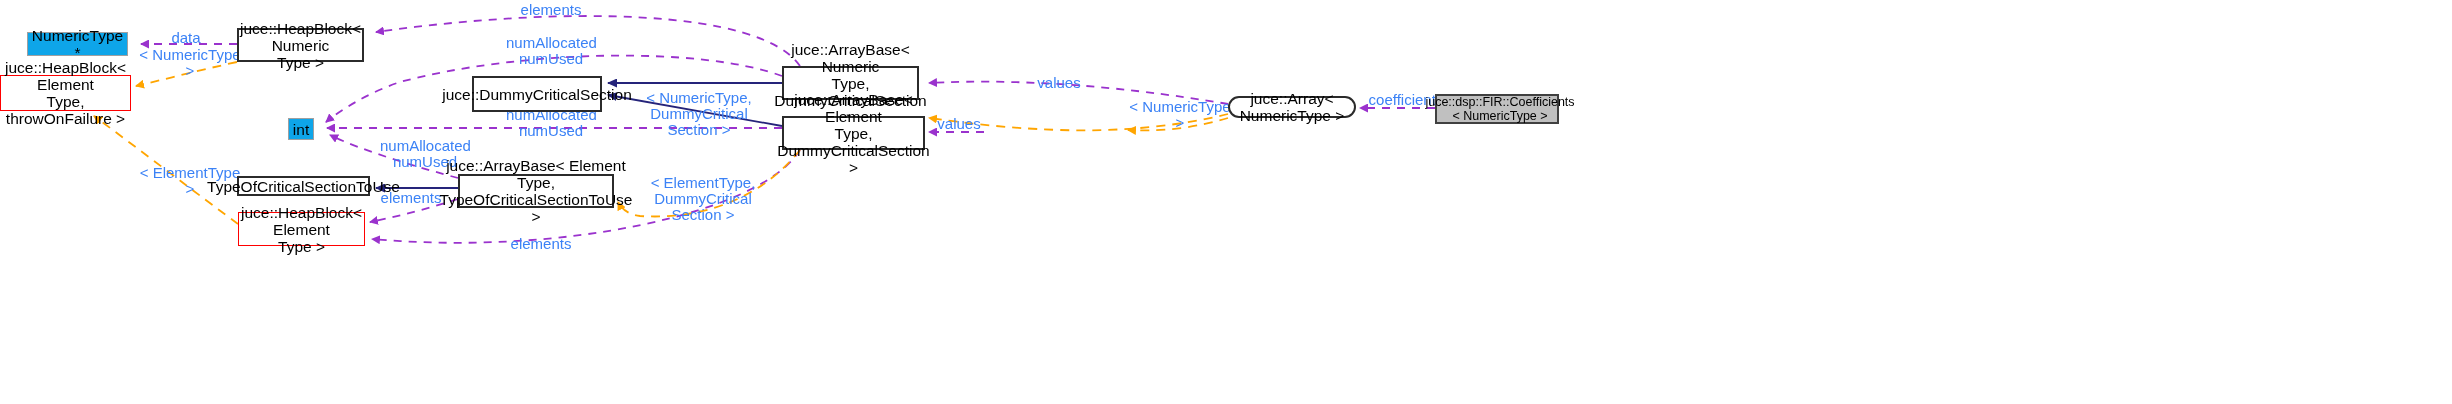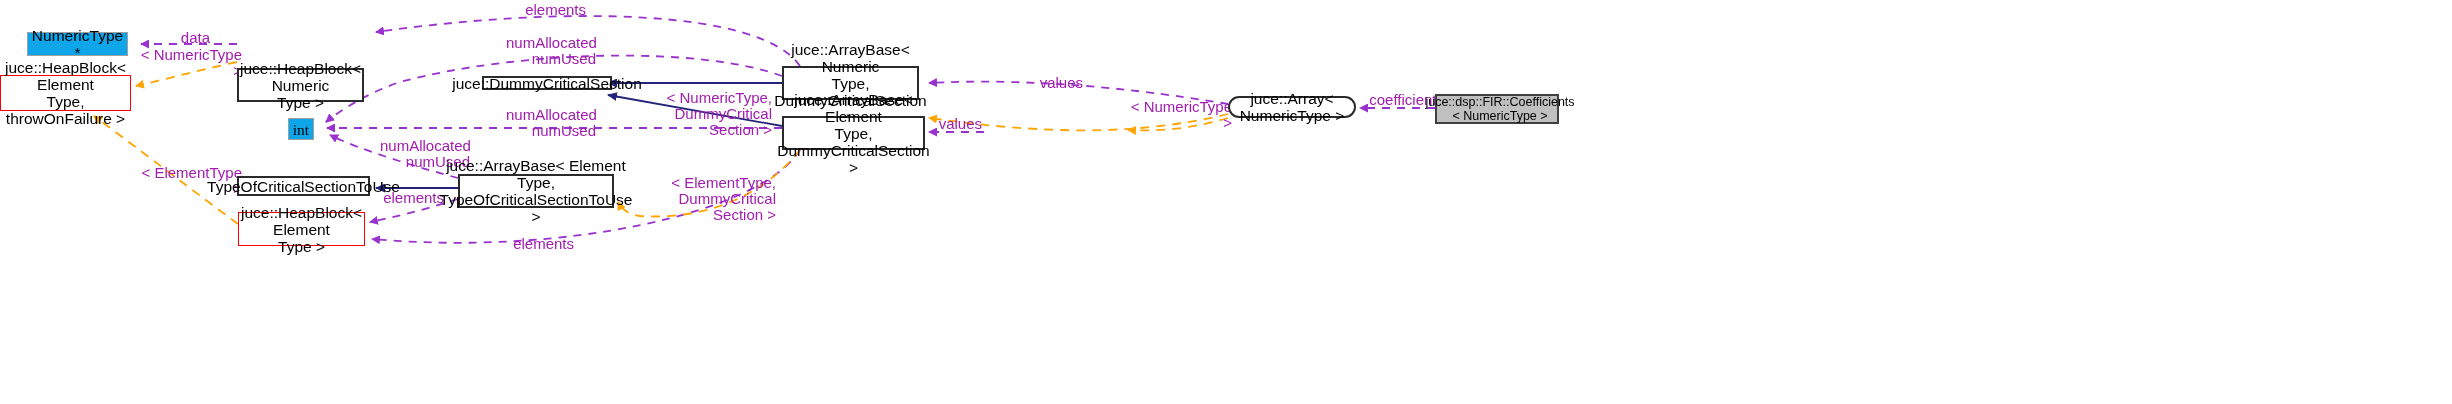--- a/index.html
+++ b/index.html
@@ -41,22 +41,22 @@
   }
   .node.thick { border-width: 2px; border-color: #2b2b2b; }
   .node.red { border: 1.5px solid #ff0000; text-align: center; }
   .node.grey { background: #c0c0c0; border: 2px solid #404040; }
   .node.plain { border: 1px solid #a0a0a0; background:#0ea5e9; }
 
   .edge-label {
     position: absolute;
     font-size: 15px;
     line-height: 16px;
-    color: #a21caf;
-    text-align: right;
+    color: #3b82f6;
+    text-align: center;
     white-space: pre-line;
     background: transparent;
     z-index: 2;
   }
 </style>
 </head>
 <body>
 
 <div id="diagram">
 
@@ -144,31 +144,31 @@
     <g>
       <path d="M458,188 L376,188" stroke="#25247a" stroke-width="1.8" fill="none" marker-end="url(#arrow-navy)"></path>
     </g>
   </svg>
 
   <div class="node plain" style="left:27px; top:32px; width:101px; height:24px;">NumericType *</div>
 
   <div class="node red" style="left:0px; top:75px; width:131px; height:36px;">juce::HeapBlock&lt; Element
 Type, throwOnFailure &gt;</div>
 
-  <div class="node thick" style="left:237px; top:28px; width:127px; height:34px;margin-top:40px;">juce::HeapBlock&lt; Numeric
+  <div class="node thick" style="left:237px; top:28px; width:127px; height:34px;">juce::HeapBlock&lt; Numeric
 Type &gt;</div>
 
-  <div class="node plain" style="left:288px; top:118px; width:26px; height:22px;font-family:Liberation Serif, serif;">int</div>
+  <div class="node plain" style="left:288px; top:118px; width:26px; height:22px;">int</div>
 
   <div class="node thick" style="left:237px; top:176px; width:133px; height:20px;">TypeOfCriticalSectionToUse</div>
 
   <div class="node red" style="left:238px; top:212px; width:127px; height:34px;">juce::HeapBlock&lt; Element
 Type &gt;</div>
 
-  <div class="node thick" style="left:472px; top:76px; width:130px; height:14px;margin-left:10px;">juce::DummyCriticalSection</div>
+  <div class="node thick" style="left:472px; top:76px; width:130px; height:36px;">juce::DummyCriticalSection</div>
 
   <div class="node thick" style="left:458px; top:174px; width:156px; height:34px;">juce::ArrayBase&lt; Element
 Type, TypeOfCriticalSectionToUse &gt;</div>
 
   <div class="node thick" style="left:782px; top:66px; width:137px; height:34px;">juce::ArrayBase&lt; Numeric
 Type, DummyCriticalSection &gt;</div>
 
   <div class="node thick" style="left:782px; top:116px; width:143px; height:34px;">juce::ArrayBase&lt; Element
 Type, DummyCriticalSection &gt;</div>
 

